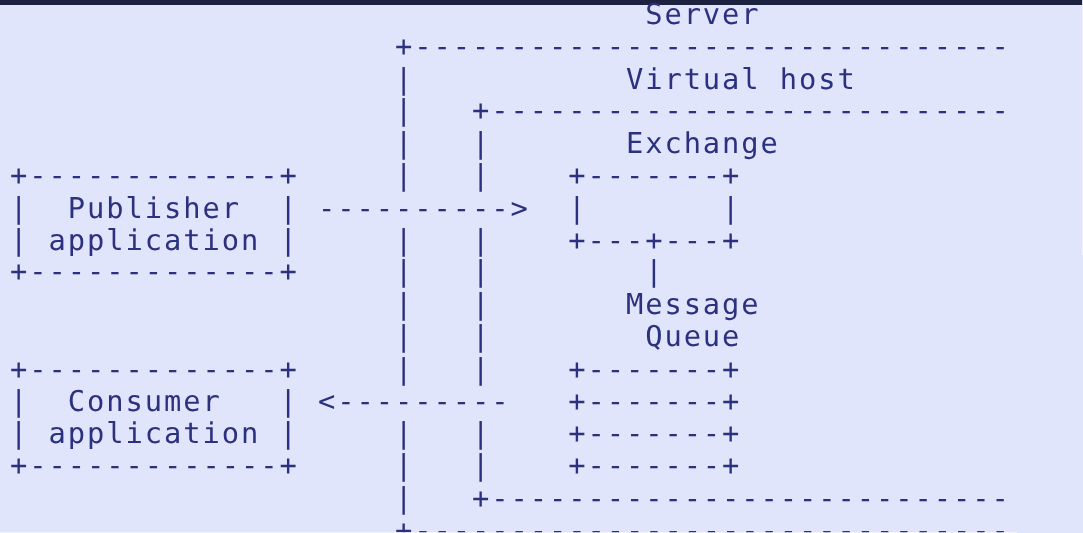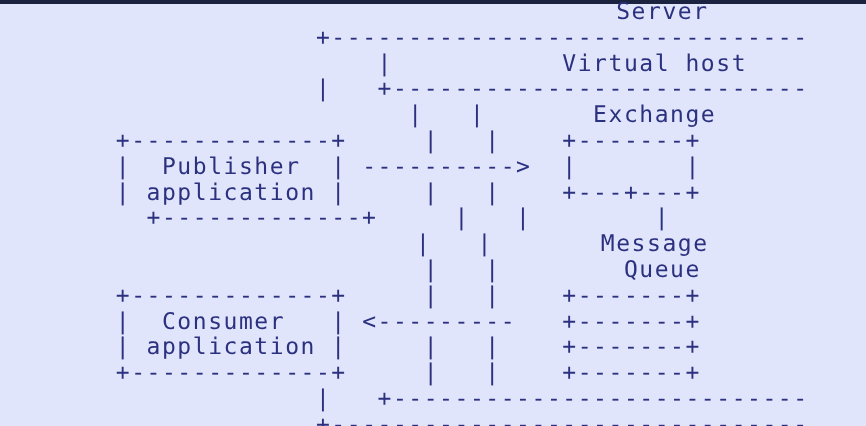--- a/index.html
+++ b/index.html
@@ -9,21 +9,20 @@
     background: #ffffff;
   }
 
   #screenshot {
     position: relative;
     width: 866px;
     height: 426px;
     overflow: hidden;
     background: #e0e5fb;
     font-family: "DejaVu Sans Mono", "Liberation Mono", monospace;
-    text-align: center;
   }
 
   
   #top-edge-strip {
     position: absolute;
     top: 0; left: 0;
     width: 866px;
     height: 4px;
     background: #1c2340;
   }

